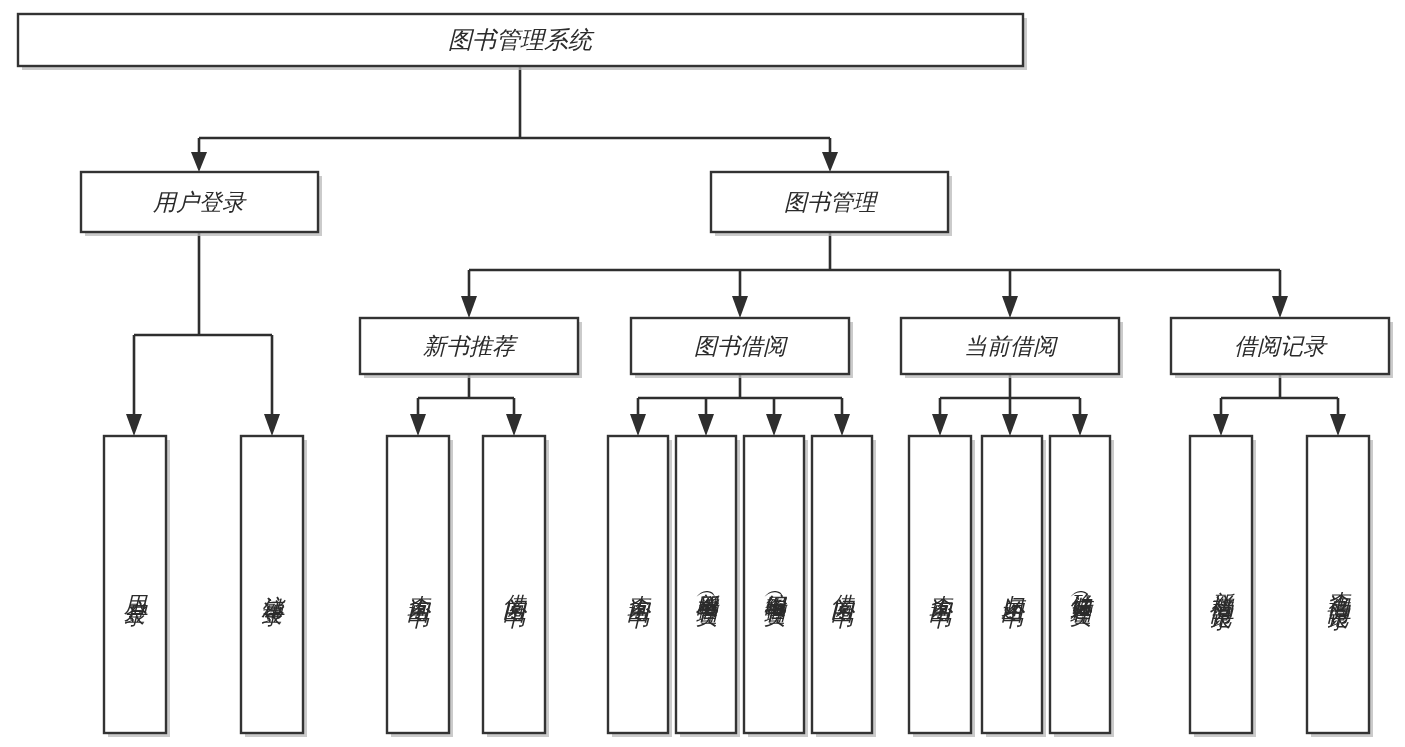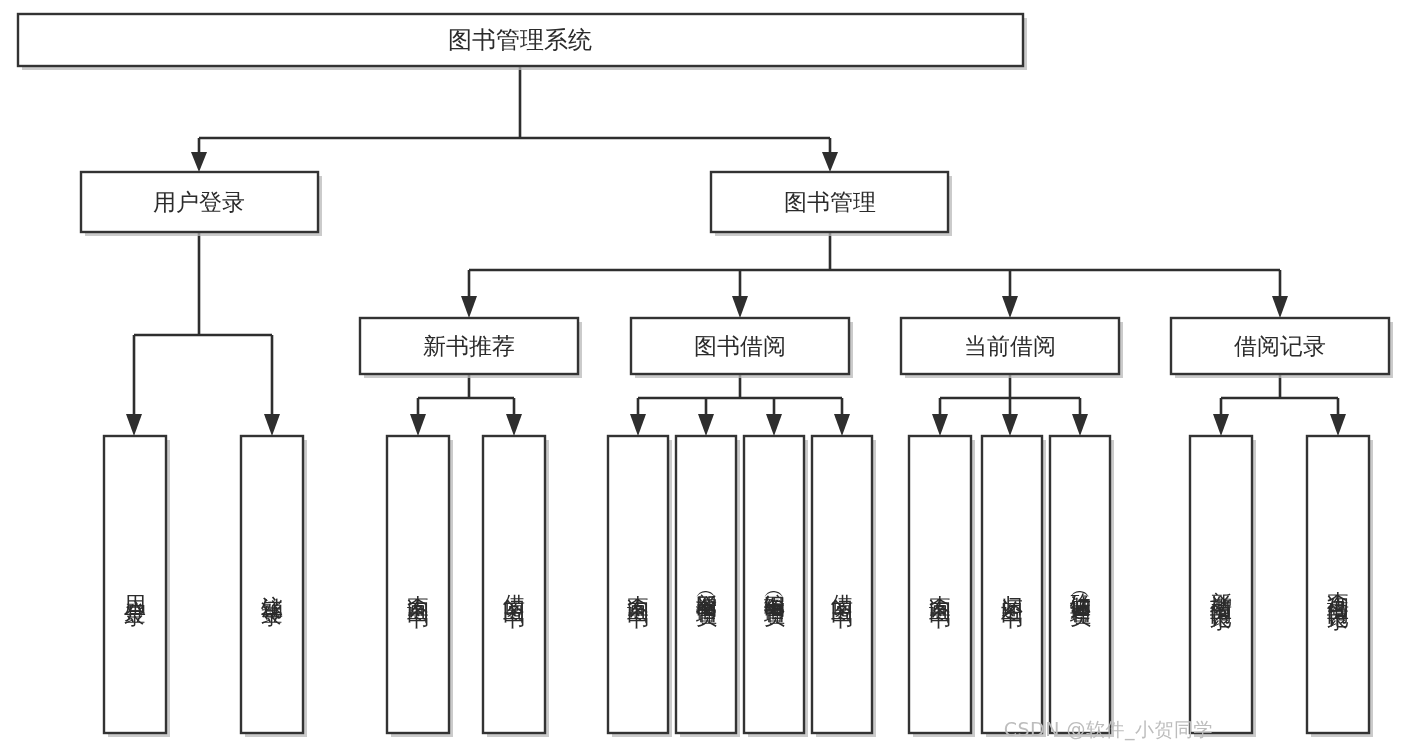--- a/index.html
+++ b/index.html
@@ -2,21 +2,21 @@
 <html><head>
 <meta charset="utf-8">
 <title>图书管理系统 功能结构图</title>
 <style>
   html,body{margin:0;padding:0;background:#ffffff;}
   body{
     width:1405px;height:747px;overflow:hidden;
     font-family:"DejaVu Sans","Liberation Sans",sans-serif;
     color:#1a1a1a;
   }
-  #diagram-root{position:relative;width:1221px;height:747px;background:#fff;}
+  #diagram-root{position:relative;width:1221px;height:747px;background:#fff;font-style:italic;}
   svg#diagram-svg{position:absolute;left:0;top:0;width:1405px;height:747px;}
 
   .node-box{
     fill:#ffffff;
     stroke:#333333;
     stroke-width:2.4;
   }
   .node-shadow{
     fill:#b9b9b9;
     opacity:.75;
@@ -243,14 +243,13 @@
       <div class="leaf-label" style="font-size: 21px; letter-spacing: 2px; left: 706px; top: 481px; height: 207px;">新增图书（管理员）</div>
       <div class="leaf-label" style="font-size: 21px; letter-spacing: 2px; left: 774px; top: 481px; height: 207px;">编辑图书（管理员）</div>
       <div class="leaf-label" style="font-size: 22px; letter-spacing: 4px; left: 842px; top: 532.5px; height: 104px;">借阅图书</div>
       <div class="leaf-label" style="font-size: 22px; letter-spacing: 4px; left: 940px; top: 532.5px; height: 104px;">查询图书</div>
       <div class="leaf-label" style="font-size: 22px; letter-spacing: 4px; left: 1012px; top: 532.5px; height: 104px;">归还图书</div>
       <div class="leaf-label" style="font-size: 21px; letter-spacing: 2px; left: 1080px; top: 481px; height: 207px;">确认归还（管理员）</div>
       <div class="leaf-label" style="font-size: 22px; letter-spacing: 4px; left: 1221px; top: 506.5px; height: 156px;">新增借阅记录</div>
       <div class="leaf-label" style="font-size: 22px; letter-spacing: 4px; left: 1338px; top: 506.5px; height: 156px;">查询借阅记录</div>
     </div>
 
-  <div class="watermark">CSDN @软件_小贺同学</div>
 </div>
 
 </body></html>

